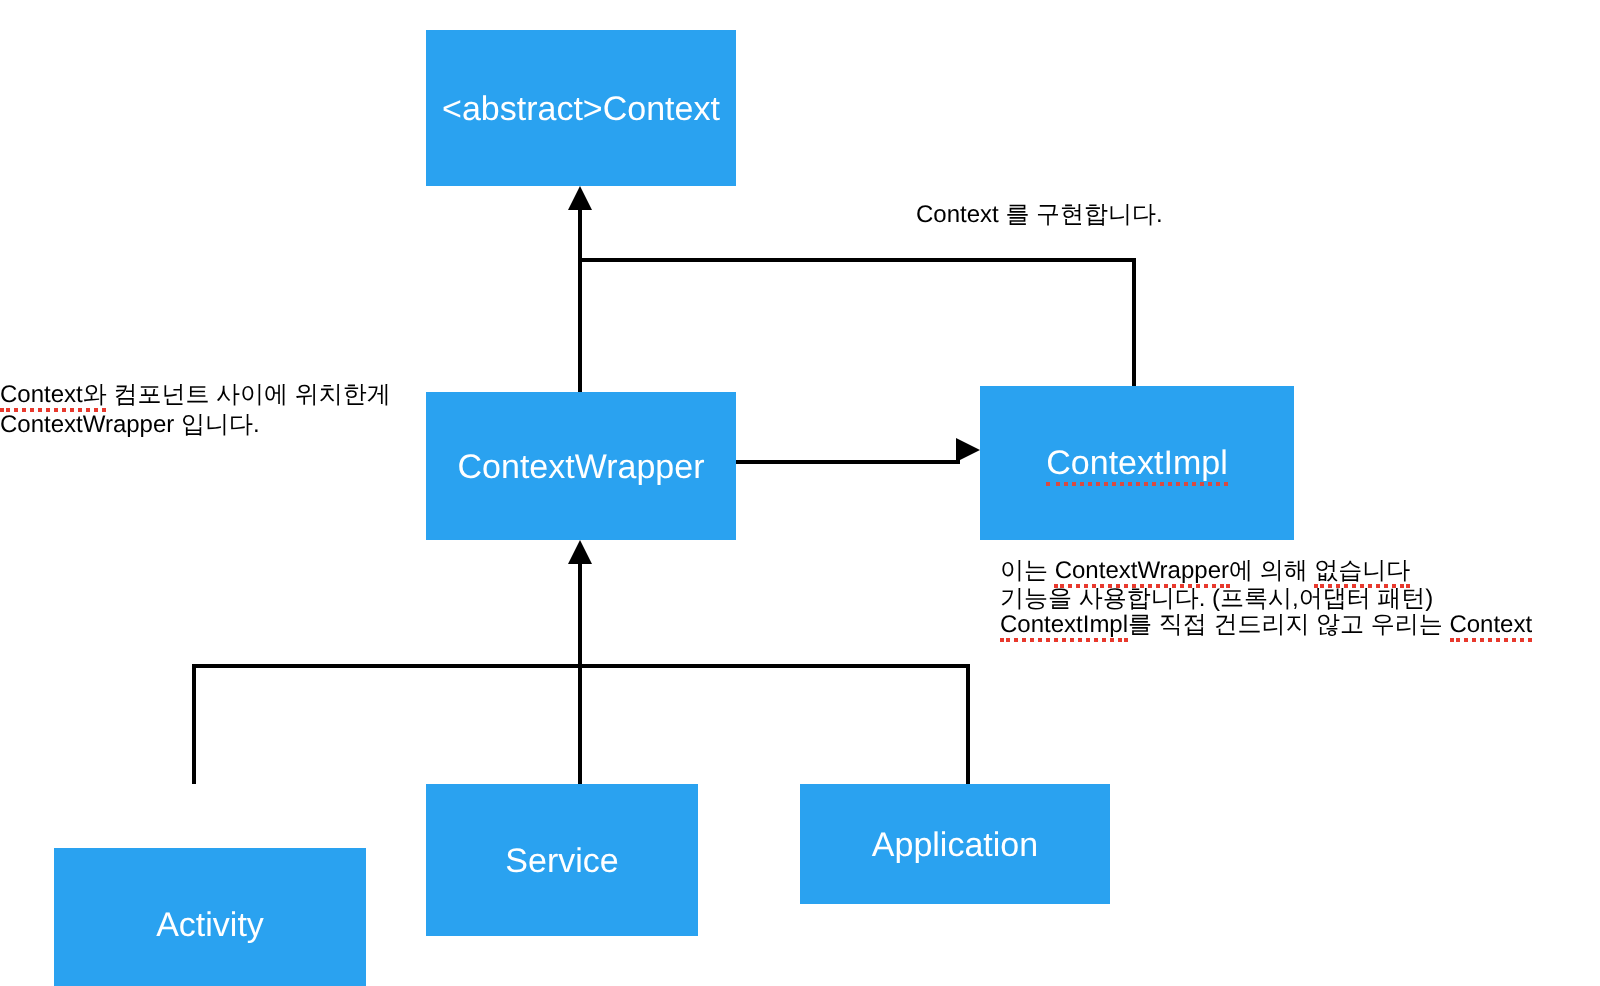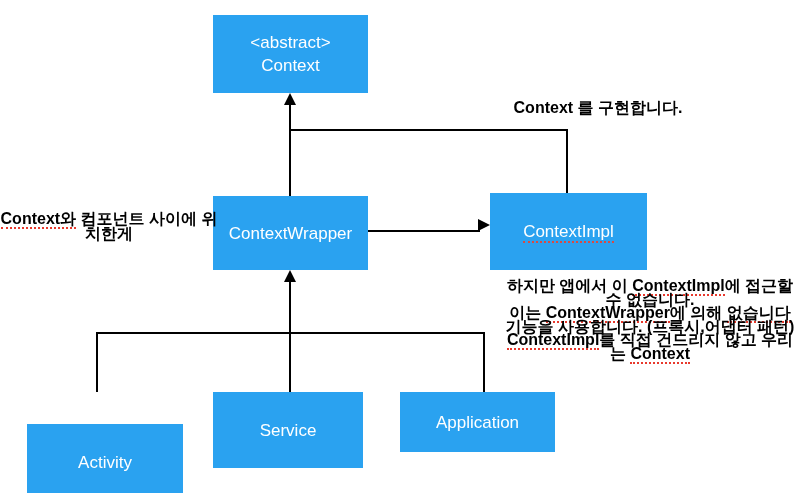--- a/index.html
+++ b/index.html
@@ -6,28 +6,28 @@
   body{
     font-family:"Liberation Sans","DejaVu Sans",sans-serif;
     --box-fill:#2AA2F0; --box-text:#FFFFFF; --line:#000000;
     --note-text:#000000; --misspell-underline:#E8392D;
   }
   .canvas{position:relative;width:800px;height:493px;background:#ffffff;overflow:hidden;}
 
   
   .box{
     position:absolute;background:var(--box-fill);color:var(--box-text);
-    display:flex;flex-direction:column;align-items:center;justify-content:center;
+    display:flex;flex-direction:row;align-items:center;justify-content:center;
     font-size:17px;font-weight:400;text-align:center;line-height:23px;
   }
   #box-context{left:213px;top:15px;width:155px;height:78px;}
   #box-wrapper{left:213px;top:196px;width:155px;height:74px;}
   #box-impl{left:490px;top:193px;width:157px;height:77px;}
   #box-activity{left:27px;top:392px;width:156px;height:76px;margin-top:32px;}
-  #box-service{left:213px;top:392px;width:150px;height:76px;}
+  #box-service{left:213px;top:392px;width:136px;height:76px;}
   #box-application{left:400px;top:392px;width:155px;height:60px;}
 
   
   .hline,.vline{position:absolute;background:var(--line);}
   .hline{height:2px;} .vline{width:2px;}
   #l-wrapper-to-context{left:289px;top:100px;height:96px;}
   #l-impl-horiz{left:289px;top:129px;width:279px;}
   #l-impl-vert{left:566px;top:129px;height:64px;}
   #l-wrapper-to-impl{left:368px;top:230px;width:112px;}
   #l-children-up{left:289px;top:276px;height:58px;}
@@ -42,25 +42,25 @@
     border-bottom:12px solid var(--line);}
   .arrow-right{position:absolute;width:0;height:0;
     border-top:6px solid transparent;border-bottom:6px solid transparent;
     border-left:12px solid var(--line);}
   #ah-context{left:284px;top:93px;}
   #ah-wrapper{left:284px;top:270px;}
   #ah-impl{left:478px;top:219px;}
 
   
   .note{
-    position:absolute;color:var(--note-text);font-size:16px;font-weight:700;
-    text-align:center;line-height:15px;
+    position:absolute;color:var(--note-text);font-size:12px;font-weight:400;
+    text-align:left;line-height:15px;
   }
   #note-implements{left:458px;top:100px;width:280px;}
-  #note-wrapper-position{left:0px;top:190px;width:218px;margin-top:21px;}
+  #note-wrapper-position{left:0px;top:190px;width:218px;}
   #note-inherit{left:108px;top:278px;width:185px;}
   #note-impl-detail{left:500px;top:279px;width:300px;line-height:13.5px;}
 
   .misspell{border-bottom:2px dotted var(--misspell-underline);}
   .box .misspell{border-bottom:2px dotted #D94A42;}
 </style>
 </head>
 <body style="--box-fill: #2AA2F0; --box-text: #FFFFFF; --line: #000000; --note-text: #000000; --misspell-underline: #E8392D;">
 
 <div class="canvas">
@@ -103,23 +103,23 @@
   <div class="box" id="box-application">
     <div>Application</div>
   </div>
 
   <div class="note" id="note-implements">
     <div><span>Context 를 구현합니다.</span></div>
   </div>
 
   <div class="note" id="note-wrapper-position">
     <div><span class="misspell">Context와</span><span> 컴포넌트 사이에 위치한게</span></div>
+    <div><span>ContextWrapper 입니다.</span></div>
   </div>
 
 
   <div class="note" id="note-impl-detail">
-    <div><span>하지만 앱에서 이 </span><span class="misspell">ContextImpl</span><span>에 접근할 수 없습니다.</span></div>
     <div><span>이는 </span><span class="misspell">ContextWrapper</span><span>에 의해 </span><span class="misspell">없습니다</span></div>
     <div><span>기능을 사용합니다. (프록시,어댑터 패턴)</span></div>
     <div><span class="misspell">ContextImpl</span><span>를 직접 건드리지 않고 우리는 </span><span class="misspell">Context</span></div>
   </div>
 
 </div>
 
 </body></html>

